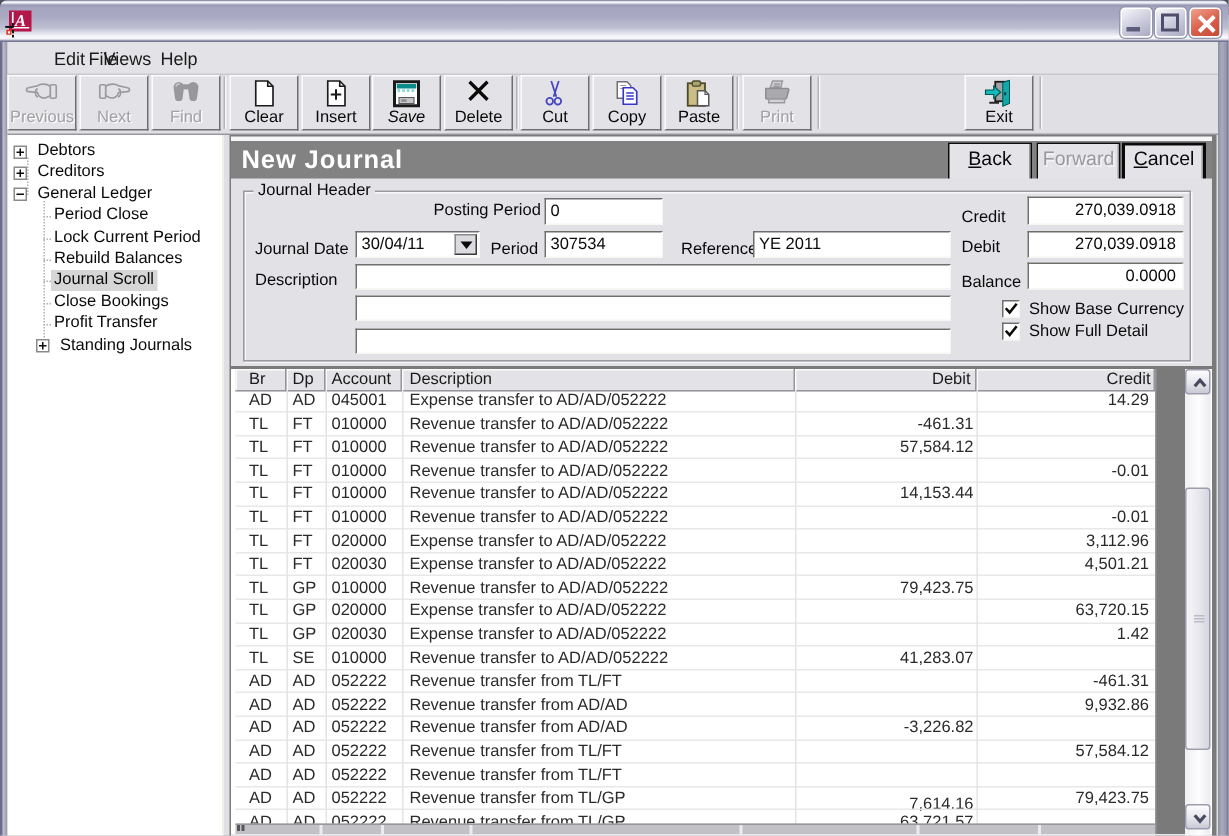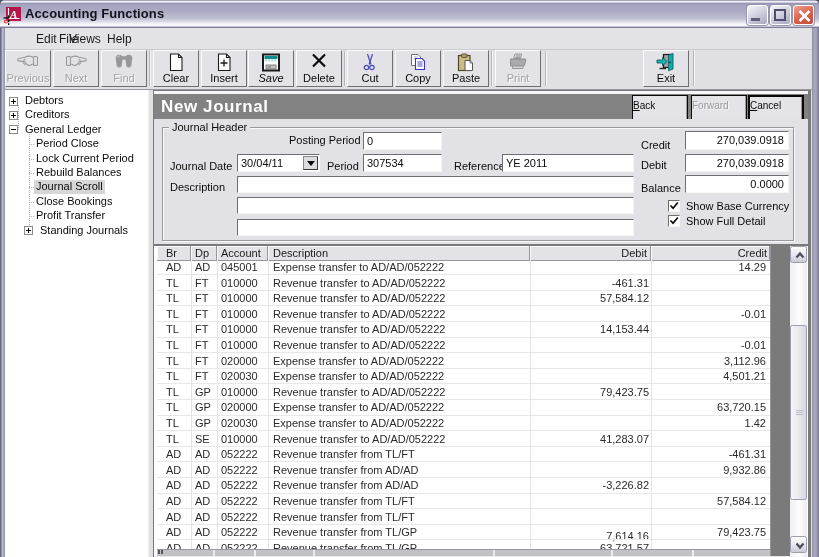--- a/index.html
+++ b/index.html
@@ -39,21 +39,21 @@
 .tl { white-space:nowrap; padding:0 2px; height:14px; }
 .tl.sel { background:#d6d6d6; }
 .dot { border-left:1px dotted #b0b0b0; width:0; }
 .doth { border-top:1px dotted #b0b0b0; height:0; }
 
 
 #mainborder { left:153px; top:90px; width:658px; height:467px; background:#7a7a7a; }
 #mainwhite { left:154px; top:91px; width:654px; height:2.5px; background:#f6f6f8; }
 #caption { left:154px; top:93.5px; width:654px; height:25.5px; background:#828282; }
 #captext { left:7px; top:3px; font-size:17px; font-weight:bold; color:#fff; letter-spacing:0.6px; }
-.cb { top:1.5px; width:56px; height:29px; background:#e4e3e8; border:1px solid #0a0a0a; font-size:10px; color:#0a0a0a; line-height:19px; box-shadow:inset -1px -1px 0 #9a9a9e; }
+.cb { top:1.5px; width:56px; height:29px; background:#e4e3e8; border:1px solid #0a0a0a; font-size:13px; color:#0a0a0a; text-align:center; line-height:19px; box-shadow:inset -1px -1px 0 #9a9a9e; }
 .cb.dis { color:#9a9a9e; text-shadow:1px 1px 0 #f4f4f4; }
 .cb.def { border-width:2px; line-height:17px; }
 
 #form { left:154px; top:119px; width:654px; height:125px; background:#e2e1e6; font-size:11px; color:#0a0a0a; }
 #gbox { left:8px; top:8px; width:632px; height:114px; border:1px solid #9a9a9e; box-shadow:inset 1px 1px 0 #f8f8fa, 1px 1px 0 #f8f8fa; }
 #gboxlab { left:15px; top:2px; background:#e2e1e6; padding:0 3px; }
 .fl { white-space:nowrap; }
 .tx { background:#fff; border-top:1px solid #6e6e6e; border-left:1px solid #6e6e6e; border-bottom:1px solid #f6f6f2; border-right:1px solid #f6f6f2; font-size:11px; color:#0a0a0a; padding:2px 4px 0 3px; white-space:nowrap; }
 .tx.r { text-align:right; }
 .darr { right:1px; top:1px; width:15px; height:14px; background:#dcdbe0; border-right:1.5px solid #3a3a3a; border-bottom:1.5px solid #3a3a3a; border-top:1px solid #8a8a8e; border-left:1px solid #8a8a8e; }
@@ -87,21 +87,20 @@
         <rect x="3" y="2" width="15" height="14" fill="#b5164a"></rect>
         <path d="M5.5 3 V13.5 H16.5" fill="none" stroke="#fff" stroke-width="1.1"></path>
         <text x="7" y="12.5" font-family="Liberation Serif,serif" font-style="italic" font-weight="bold" font-size="11" fill="#fff">A</text>
         <rect x="0.5" y="12.3" width="5.2" height="1.3" fill="#111"></rect>
         <rect x="5" y="10.3" width="1.3" height="3.2" fill="#111"></rect>
         <rect x="5" y="15" width="1.3" height="2.2" fill="#111"></rect>
         <rect x="5" y="18.2" width="1.3" height="1.8" fill="#111"></rect>
         <rect x="1.2" y="14.8" width="3.4" height="3.4" fill="#e23b22"></rect>
         <rect x="2.3" y="15.9" width="1.4" height="1.4" fill="#fff"></rect>
       </svg></div>
-  <span id="ttext">Accounting Functions</span>
   <div class="wbtn" id="btnmin" style="left:747px;">
       <b></b>
     </div>
   <div class="wbtn" id="btnmax" style="left:770px;">
       <b></b>
     </div>
   <div class="wbtn" id="btnclose" style="left:793px;">
       <svg width="15" height="14" viewBox="0 0 15 14">
         <path d="M2.5 2 L12.5 12 M12.5 2 L2.5 12" stroke="#fff" stroke-width="2.7"></path>
       </svg>

